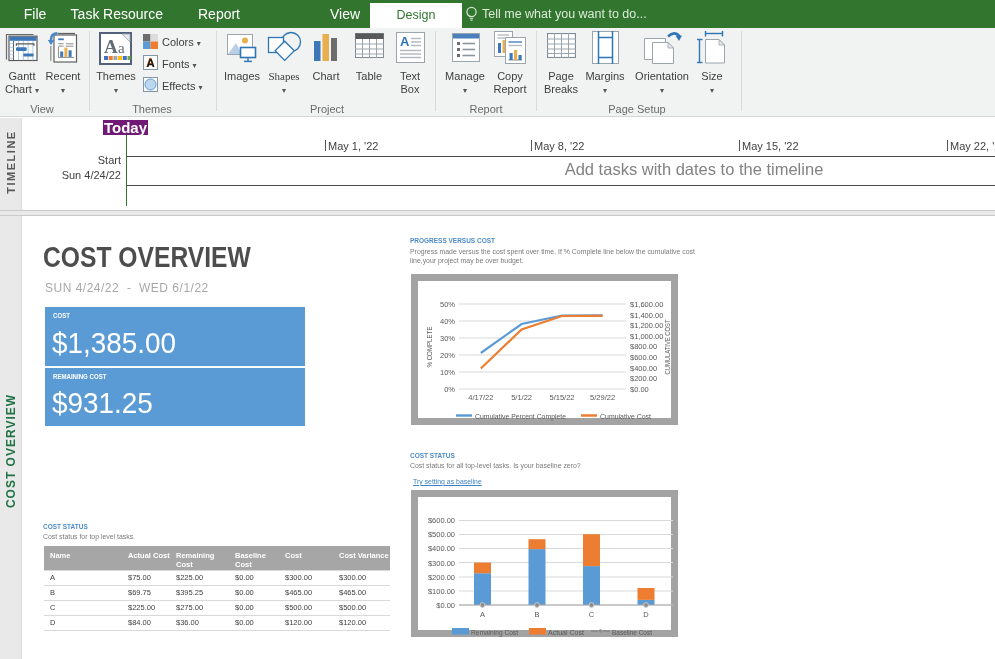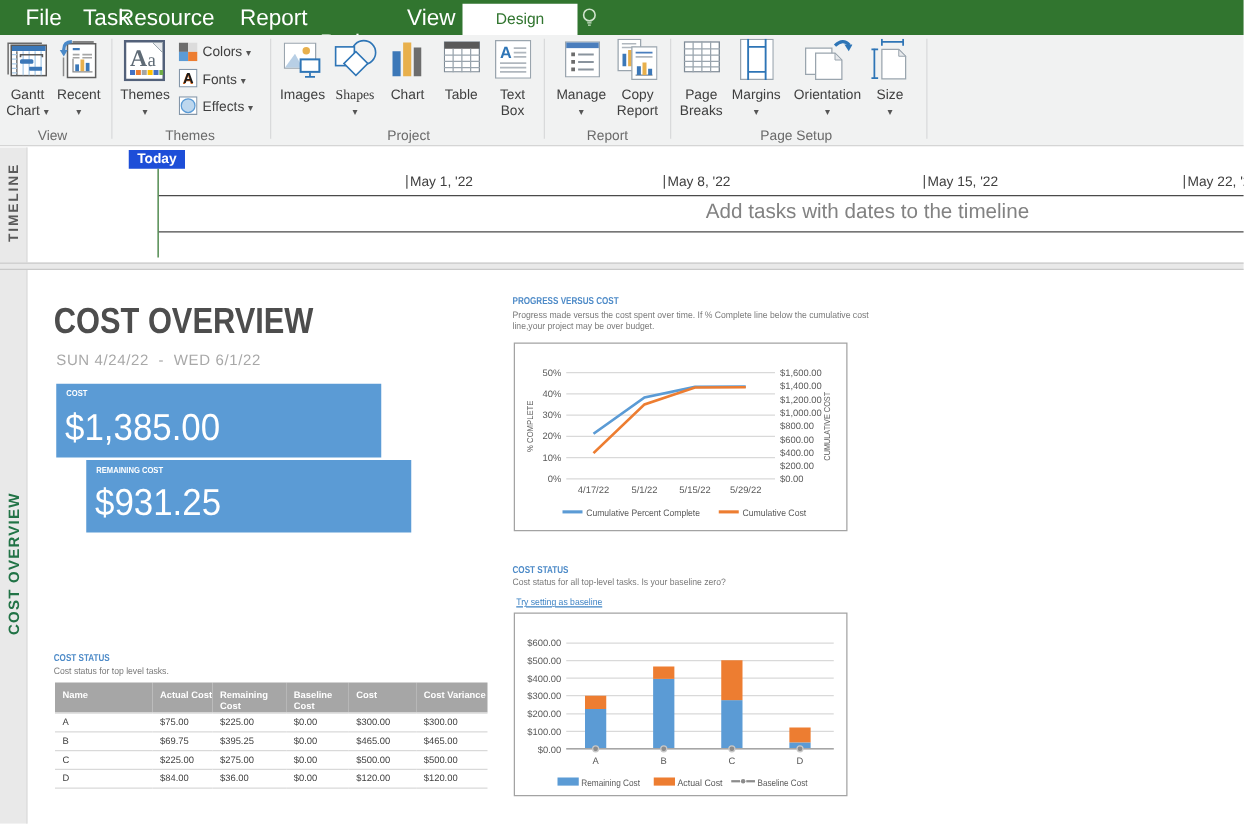--- a/index.html
+++ b/index.html
@@ -2,38 +2,38 @@
 <html><head>
 <meta charset="utf-8">
 <style>
 * { margin:0; padding:0; box-sizing:border-box; }
 html,body { width:995px; height:659px; overflow:hidden; }
 body { font-family:"Liberation Sans", sans-serif; background:#fff; position:relative; }
 #app { position:absolute; left:0; top:0; width:995px; height:659px; }
 
 
 #tabbar { position:absolute; left:0; top:0; width:995px; height:28px; background:#31752F; }
-.tab { position:absolute; top:0; height:40px; line-height:28px; color:#fff; font-size:18px; transform:translateX(-50%); white-space:nowrap; }
+.tab { position:absolute; top:0; height:40px; line-height:28px; color:#fff; font-size:14px; transform:translateX(-50%); white-space:nowrap; }
 #tab-design { position:absolute; left:370px; top:3px; width:92px; height:25px; background:#fff; color:#31752F; font-size:12.5px; line-height:25px; text-align:center; }
 #bulb { position:absolute; left:464px; top:6px; }
 #tellme { position:absolute; left:482px; top:0; height:28px; line-height:29px; color:#dcead8; font-size:12.5px; }
 
 
 #ribbon { position:absolute; left:0; top:28px; width:995px; height:89px; background:#F1F2F2; border-bottom:1px solid #D5D5D5; }
 .gsep { position:absolute; top:3px; width:1px; height:80px; background:#D9DADB; }
 .glabel { position:absolute; top:75px; width:90px; text-align:center; font-size:11px; color:#6a6a6a; transform:translateX(-50%); }
 .blabel { position:absolute; font-size:11px; color:#404040; text-align:center; transform:translateX(-50%); white-space:nowrap; line-height:13px; }
 .dropar { font-size:8px; color:#555; }
 .smallrow { position:absolute; font-size:11px; color:#404040; white-space:nowrap; }
 
 
 #timeline { position:absolute; left:0; top:118px; width:995px; height:92px; background:#fff; }
 #tl-strip { position:absolute; left:0; top:0; width:22px; height:92px; background:#E9E9E9; border-right:1px solid #DCDCDC; }
 #tl-strip span { position:absolute; left:11px; top:44px; transform:translate(-50%,-50%) rotate(-90deg); font-size:11px; font-weight:bold; color:#595959; letter-spacing:1.5px; white-space:nowrap; }
-#today { position:absolute; left:103px; top:2px; width:45px; height:15px; background:#1d4ed8; color:#fff; font-size:11px; font-weight:bold; text-align:center; line-height:15px; }
+#today { position:absolute; left:103px; top:2px; width:45px; height:15px; background:#701a75; color:#fff; font-size:15px; font-weight:bold; text-align:center; line-height:15px; }
 #todayline { position:absolute; left:126px; top:17px; width:1px; height:71px; background:#31752F; }
 #tl-line1 { position:absolute; left:127px; top:38px; width:868px; height:1px; background:#4a4a4a; }
 #tl-line2 { position:absolute; left:127px; top:67px; width:868px; height:1px; background:#4a4a4a; }
 .tl-date { position:absolute; top:22px; font-size:11px; color:#3f3f3f; white-space:nowrap; }
 .tl-tick { position:absolute; top:22px; width:1px; height:11px; background:#555; }
 #tl-start { position:absolute; left:0px; top:35px; width:121px; text-align:right; font-size:11px; color:#3f3f3f; line-height:15px; }
 #tl-hint { position:absolute; left:394px; top:42px; width:600px; text-align:center; font-size:16.5px; color:#828282; }
 
 
 #splitter { position:absolute; left:0; top:210px; width:995px; height:6px; background:#E9E9E9; border-top:1px solid #C9C9C9; border-bottom:1px solid #C9C9C9; }
@@ -43,28 +43,28 @@
 #rp-strip { position:absolute; left:0; top:0; width:22px; height:443px; background:#E9E9E9; border-right:1px solid #DCDCDC; }
 #rp-strip span { position:absolute; left:11px; top:235px; transform:translate(-50%,-50%) rotate(-90deg); font-size:12px; font-weight:bold; color:#217346; letter-spacing:1px; white-space:nowrap; }
 
 #rtitle { position:absolute; left:43px; top:25px; font-size:29px; font-weight:bold; color:#4d4d4d; transform:scaleX(0.85); transform-origin:left top; white-space:nowrap; }
 #rdates { position:absolute; left:45px; top:65px; font-size:12px; color:#A8A8A8; letter-spacing:0.5px; }
 
 .card { position:absolute; left:45px; color:#fff;text-decoration:underline; }
 .card .clabel { position:absolute; left:8px; top:5px; font-size:7px; font-weight:bold; transform:scaleX(0.87); transform-origin:left top; white-space:nowrap; }
 .card .cval { position:absolute; left:7px; bottom:6px; font-size:30px; transform:scaleX(0.93); transform-origin:left bottom; }
 #card1 { top:91px; width:260px; height:59px; background:#5B9BD5; }
-#card2 { top:152px; width:260px; height:58px; background:#5B9BD5;margin-left:24px; }
+#card2 { top:152px; width:260px; height:58px; background:#5B9BD5; }
 #card3 { top:212px; width:176px; height:59px; background:#ED7D31; }
 
 .sect-title { position:absolute; font-size:8px; font-weight:bold; color:#4E8BC8; transform:scaleX(0.81); transform-origin:left top; white-space:nowrap; }
 .sect-desc { position:absolute; font-size:7.5px; color:#7a7a7a; line-height:9px; transform:scaleX(0.92); transform-origin:left top; white-space:nowrap; }
 #link { position:absolute; left:413px; top:261px; font-size:7.5px; color:#3E83C4; text-decoration:underline; transform:scaleX(0.92); transform-origin:left top; }
 
-.chartbox { position:absolute; background:#fff; border:1px solid #a3a3a3; }
+.chartbox { position:absolute; background:#fff; border:7px solid #a3a3a3; }
 #chart1 { left:411px; top:58px; width:267px; height:151px; }
 #chart2 { left:411px; top:274px; width:267px; height:147px; }
 
 
 #tbl-wrap { position:absolute; left:44px; top:330px; width:346px; }
 #ctable { width:346px; border-collapse:collapse; font-size:7.5px; color:#404040; }
 #ctable td { padding:0 0 0 6px; border-bottom:1px solid #D9D9D9; height:14px; vertical-align:middle; line-height:14px; }
 #ctable .th td { background:#A6A6A6; color:#fff; font-weight:bold; vertical-align:top; padding-top:4.5px; height:19px; line-height:9.5px; }
 </style>
 </head>
@@ -76,20 +76,21 @@
     <span class="tab" style="left:85px;">Task</span>
     <span class="tab" style="left:133px;">Resource</span>
     <span class="tab" style="left:219px;">Report</span>
     <span class="tab" style="left:284px;margin-top:20px;">Project</span>
     <span class="tab" style="left:345px;">View</span>
     <div id="tab-design">Design</div>
     <svg id="bulb" width="15" height="17" viewBox="0 0 15 17">
       <circle cx="7.5" cy="6" r="4.6" fill="none" stroke="#cfe3cb" stroke-width="1.3"></circle>
       <path d="M5.5 10.5 L9.5 10.5 M5.8 12.3 L9.2 12.3 M6.4 14.1 L8.6 14.1" stroke="#cfe3cb" stroke-width="1.1"></path>
     </svg>
+    <span id="tellme">Tell me what you want to do...</span>
   </div>
 
   <div id="ribbon">
     <div class="gsep" style="left:89px;"></div>
     <div class="gsep" style="left:216px;"></div>
     <div class="gsep" style="left:435px;"></div>
     <div class="gsep" style="left:536px;"></div>
     <div class="gsep" style="left:741px;"></div>
 
     <div class="glabel" style="left:42px;">View</div>
@@ -303,20 +304,21 @@
     <div id="tl-line1"></div>
     <div id="tl-line2"></div>
     <div class="tl-tick" style="left:325px;"></div>
     <div class="tl-tick" style="left:531px;"></div>
     <div class="tl-tick" style="left:739px;"></div>
     <div class="tl-tick" style="left:947px;"></div>
     <span class="tl-date" style="left:328px;">May 1, '22</span>
     <span class="tl-date" style="left:534px;">May 8, '22</span>
     <span class="tl-date" style="left:742px;">May 15, '22</span>
     <span class="tl-date" style="left:950px;">May 22, '2</span>
+    <div id="tl-start">Start<br>Sun 4/24/22</div>
     <div id="tl-hint">Add tasks with dates to the timeline</div>
   </div>
 
   <div id="splitter"></div>
 
   <div id="report">
     <div id="rp-strip">
         <span>COST OVERVIEW</span>
       </div>
     <div id="rtitle">COST OVERVIEW</div>

